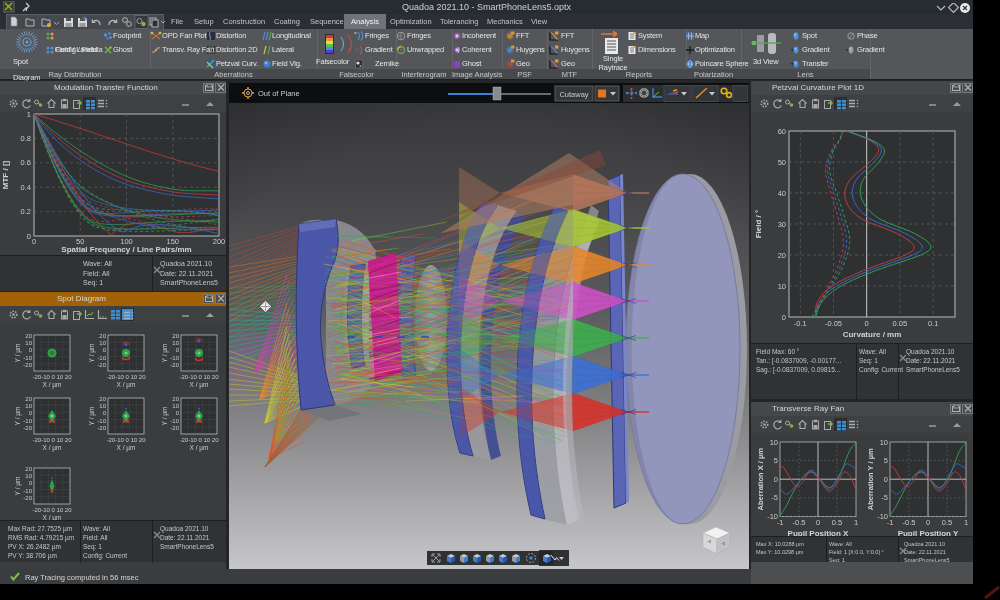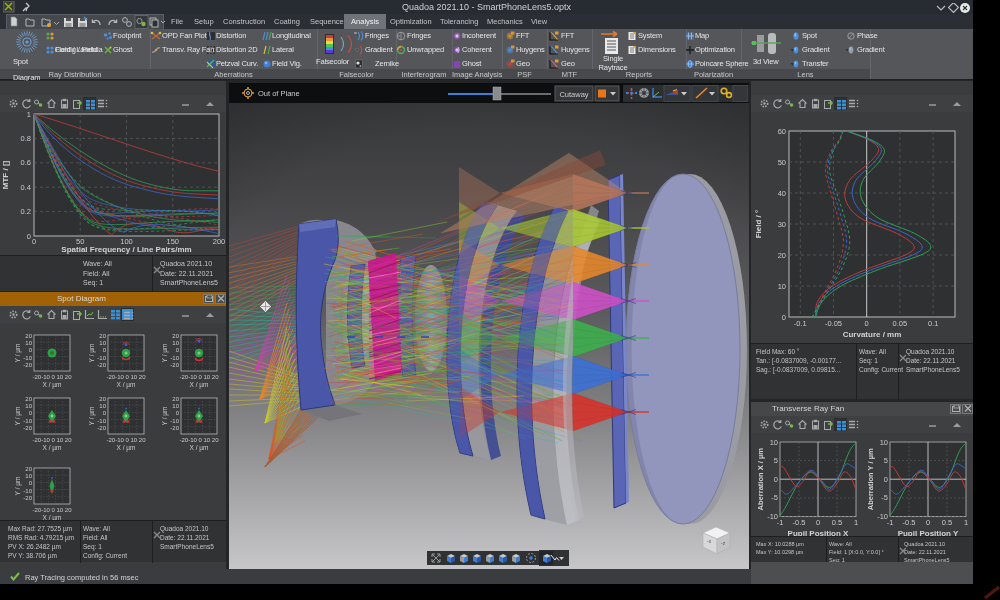--- a/index.html
+++ b/index.html
@@ -271,20 +271,30 @@
       <div class="ribtxt" style="left:802px;top:16px">Gradient</div>
       <div class="ribtxt" style="left:802px;top:30px">Transfer</div>
       <div class="ribtxt" style="left:857px;top:2px">Phase</div>
       <div class="ribtxt" style="left:857px;top:16px">Gradient</div>
       <div class="ribtxt" style="left:13px;top:25px;width:30px;text-align:left;line-height:16px">Spot<br>Diagram</div>
       <div class="ribtxt" style="left:316px;top:28px">Falsecolor</div>
       <div class="ribtxt" style="left:597px;top:25px;width:32px;text-align:center;line-height:9px">Single<br>Raytrace</div>
       <div class="ribtxt" style="left:753px;top:28px">3d View</div>
     </div>
     <div class="abs" style="left:0px;top:81px;width:226px;height:174px;background:#3a3c3e">
+      <div class="abs" style="left:0;top:0;width:226px;height:14px;background:#454748">
+        <span class="ptitle" style="position:absolute;left:54px;top:2px;white-space:nowrap">Modulation Transfer Function</span>
+        <span class="pbtn" style="left:203px"><svg width="8" height="7">
+            <rect x="0.5" y="1.5" width="7" height="5" fill="none" stroke="#b0b1b2"></rect>
+            <rect x="2" y="0" width="5" height="3" fill="#4a4c4e" stroke="#b0b1b2" stroke-width="0.8"></rect>
+          </svg></span>
+        <span class="pbtn" style="left:215px"><svg width="8" height="7">
+            <path d="M1,0.5 L7,6.5 M7,0.5 L1,6.5" stroke="#b0b1b2" stroke-width="1.2"></path>
+          </svg></span>
+      </div>
       <div class="abs" style="left:0;top:14px;width:226px;height:17px;background:#3e4042">
         <span class="abs" style="left:7px;top:2px;width:13px;height:13px;">
           <svg width="11" height="11" style="position:absolute;left:1px;top:1px">
             <circle cx="5.5" cy="5.5" r="3.2" fill="none" stroke="#a9aaab" stroke-width="1.6" stroke-dasharray="1.5,1.2"></circle>
             <circle cx="5.5" cy="5.5" r="1.2" fill="#a9aaab"></circle>
           </svg>
         </span>
         <span class="abs" style="left:19.7px;top:2px;width:13px;height:13px;">
           <svg width="11" height="11" style="position:absolute;left:1px;top:1px">
             <path d="M8.8,3.2 a4,4 0 1 0 0.6,4.4 M8.8,1 v2.5 h-2.5" fill="none" stroke="#a9aaab" stroke-width="1.2"></path>
@@ -673,20 +683,30 @@
           </svg></div>
       </div>
     </div>
     <div class="abs" style="left:0;top:569px;width:973px;height:15px;background:#3a3d3f">
       <svg class="abs" style="left:10px;top:3px" width="10" height="9">
         <path d="M1,4.5 L3.5,7.5 L9,1" stroke="#79c143" stroke-width="2" fill="none"></path>
       </svg>
       <span class="abs" style="left:25px;top:3.5px;font-size:7.5px;color:#d2d3d4">Ray Tracing computed in 56 msec</span>
     </div>
     <div class="abs" style="left:751px;top:81px;width:222px;height:318px;background:#3a3c3e">
+      <div class="abs" style="left:0;top:0;width:222px;height:14px;background:#454748">
+        <span class="ptitle" style="position:absolute;left:21px;top:2px;white-space:nowrap">Petzval Curvature Plot 1D</span>
+        <span class="pbtn" style="left:199px"><svg width="8" height="7">
+            <rect x="0.5" y="1.5" width="7" height="5" fill="none" stroke="#b0b1b2"></rect>
+            <rect x="2" y="0" width="5" height="3" fill="#4a4c4e" stroke="#b0b1b2" stroke-width="0.8"></rect>
+          </svg></span>
+        <span class="pbtn" style="left:211px"><svg width="8" height="7">
+            <path d="M1,0.5 L7,6.5 M7,0.5 L1,6.5" stroke="#b0b1b2" stroke-width="1.2"></path>
+          </svg></span>
+      </div>
       <div class="abs" style="left:0;top:14px;width:222px;height:17px;background:#3e4042">
         <span class="abs" style="left:7px;top:2px;width:13px;height:13px;">
           <svg width="11" height="11" style="position:absolute;left:1px;top:1px">
             <circle cx="5.5" cy="5.5" r="3.2" fill="none" stroke="#a9aaab" stroke-width="1.6" stroke-dasharray="1.5,1.2"></circle>
             <circle cx="5.5" cy="5.5" r="1.2" fill="#a9aaab"></circle>
           </svg>
         </span>
         <span class="abs" style="left:19.7px;top:2px;width:13px;height:13px;">
           <svg width="11" height="11" style="position:absolute;left:1px;top:1px">
             <path d="M8.8,3.2 a4,4 0 1 0 0.6,4.4 M8.8,1 v2.5 h-2.5" fill="none" stroke="#a9aaab" stroke-width="1.2"></path>

